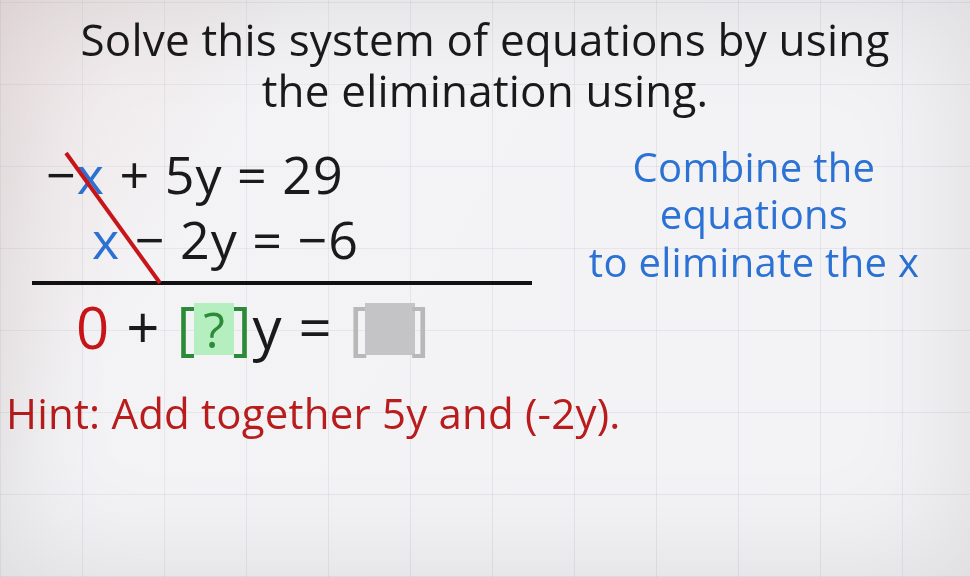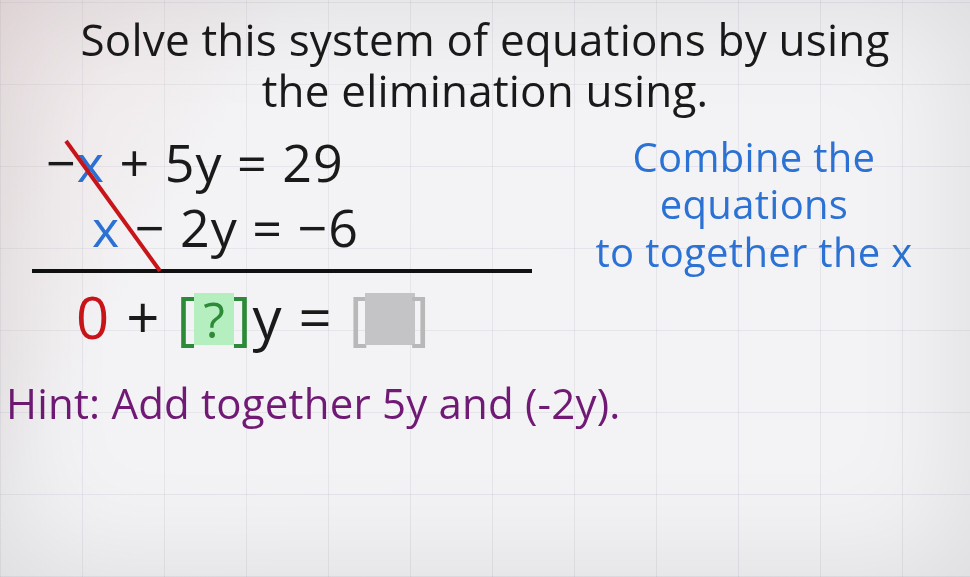--- a/index.html
+++ b/index.html
@@ -23,21 +23,21 @@
   .title {
     text-align: center;
     font-size: 44px;
     font-weight: 500;
     line-height: 1.15;
     padding: 14px 40px 4px;
     letter-spacing: 0.2px;
   }
   .work-row {
     display: flex;
-    align-items: center;
+    align-items: flex-end;
     padding: 8px 10px 0 46px;
   }
   .equations {
     position: relative;
     font-size: 52px;
     font-weight: 400;
     line-height: 1.25;
   }
   .eq-line { white-space: pre; letter-spacing: 1px; }
   .x-blue { color: #2b72d4; font-weight: 500; }
@@ -51,21 +51,21 @@
     position: absolute;
     left: 6px; top: 4px;
     pointer-events: none;
   }
   .instruction {
     color: #2b72d4;
     font-size: 40px;
     line-height: 1.18;
     text-align: center;
     margin-left: 16px;
-    margin-top: 6px;
+    margin-top: 16px;
     width: 440px;
     letter-spacing: 0.3px;
   }
   .result-line {
     font-size: 58px;
     padding: 2px 0 0 76px;
     white-space: nowrap;
     letter-spacing: 1px;
   }
   .zero-red { color: #c8151a; font-weight: 500; }
@@ -86,21 +86,21 @@
     color: #2d8a39; font-size: 50px; font-weight: 500;
   }
   .grey-box {
     display: inline-block;
     vertical-align: -6px;
     width: 50px; height: 52px;
     background: #c4c4c6;
     margin: 0 -4px;
   }
   .hint {
-    color: #701a75;
+    color: #b91c1c;
     font-size: 42px;
     line-height: 1.2;
     padding: 22px 0 0 6px;
     letter-spacing: 0.2px;
   }
   .hint .l2 { padding-left: 18px; display: block; }
 </style>
 </head>
 <body>
 
@@ -113,21 +113,21 @@
   <div class="equations">
     <svg class="cross" width="130" height="150">
       <line x1="14" y1="8" x2="108" y2="138" stroke="#c8151a" stroke-width="4"></line>
     </svg>
     <div class="eq-line"><span>−</span><span class="x-blue">x</span><span> + 5y = 29</span></div>
     <div class="eq-line" style="padding-left:46px"><span class="x-blue">x</span><span> − 2y = −6</span></div>
     <hr class="hr-sum">
   </div>
   <div class="instruction">
     <span>Combine the equations</span><br>
-    <span>to together the x</span><br>
+    <span>to eliminate the x</span><br>
   </div>
 </div>
 
 <div class="result-line">
   <span class="zero-red">0</span><span> + </span><span class="bracket green-bracket">[</span><span class="answer-box"><span>?</span></span><span class="bracket green-bracket">]</span><span>y = </span><span class="bracket grey-bracket">[</span><span class="grey-box"></span><span class="bracket grey-bracket">]</span>
 </div>
 
 <div class="hint">
   <span>Hint: Add together 5y and (-2y).</span>
 </div>

